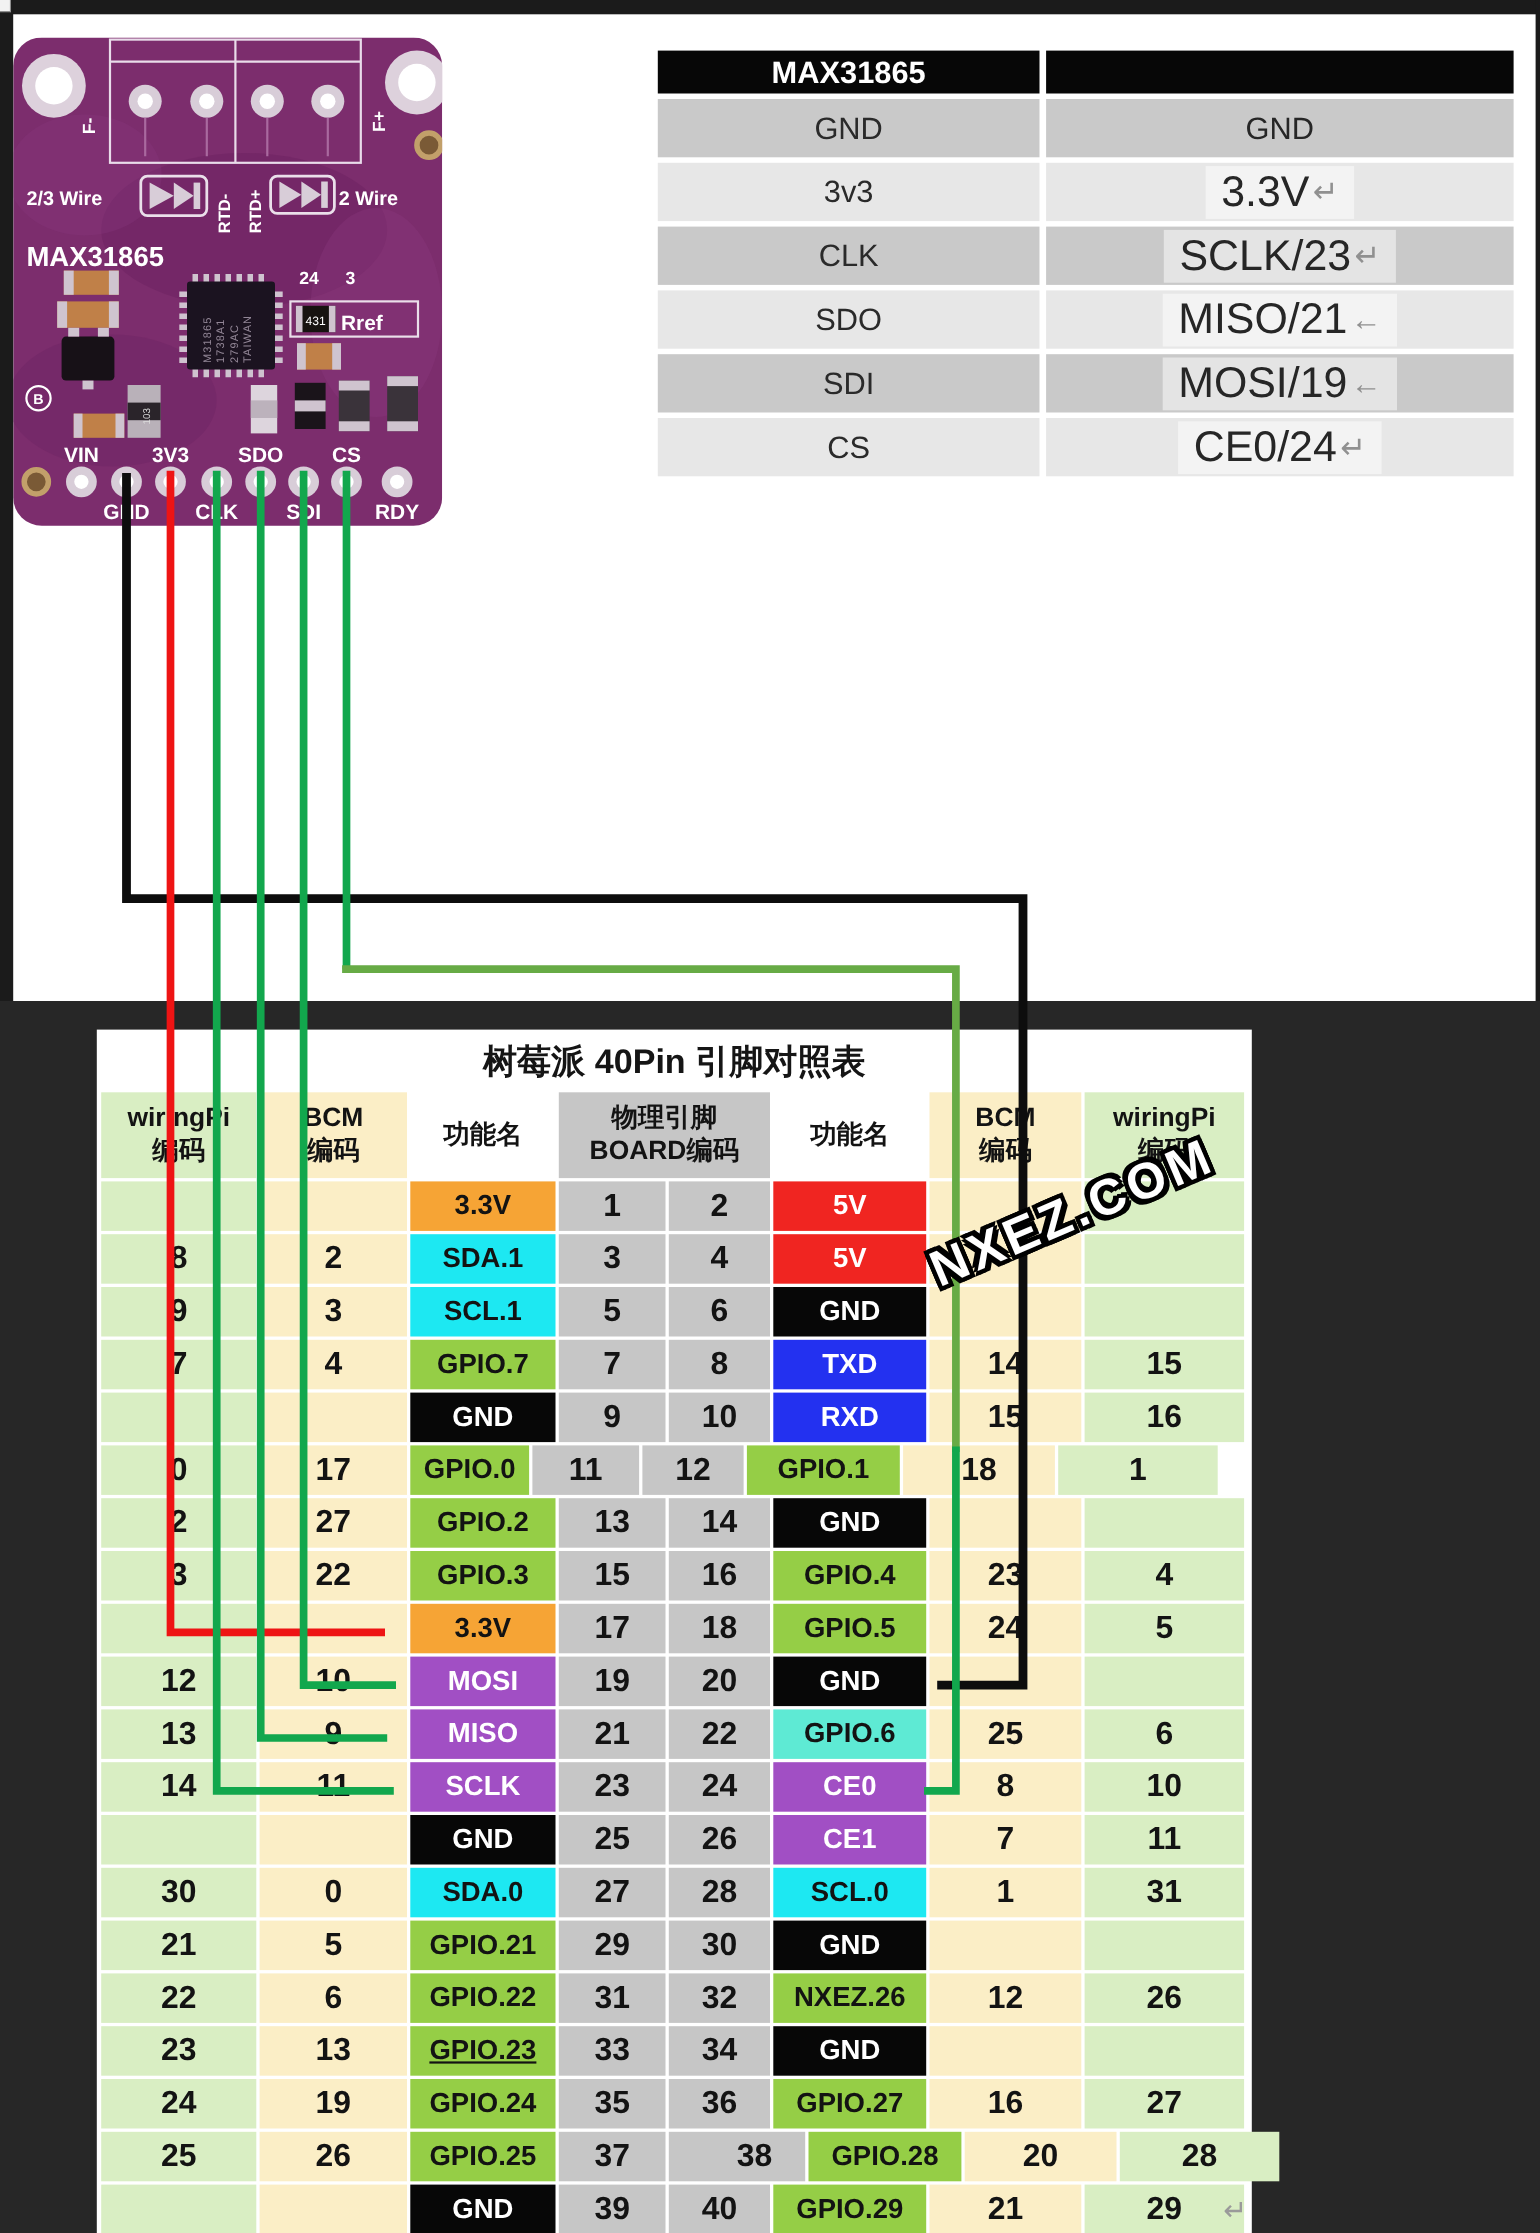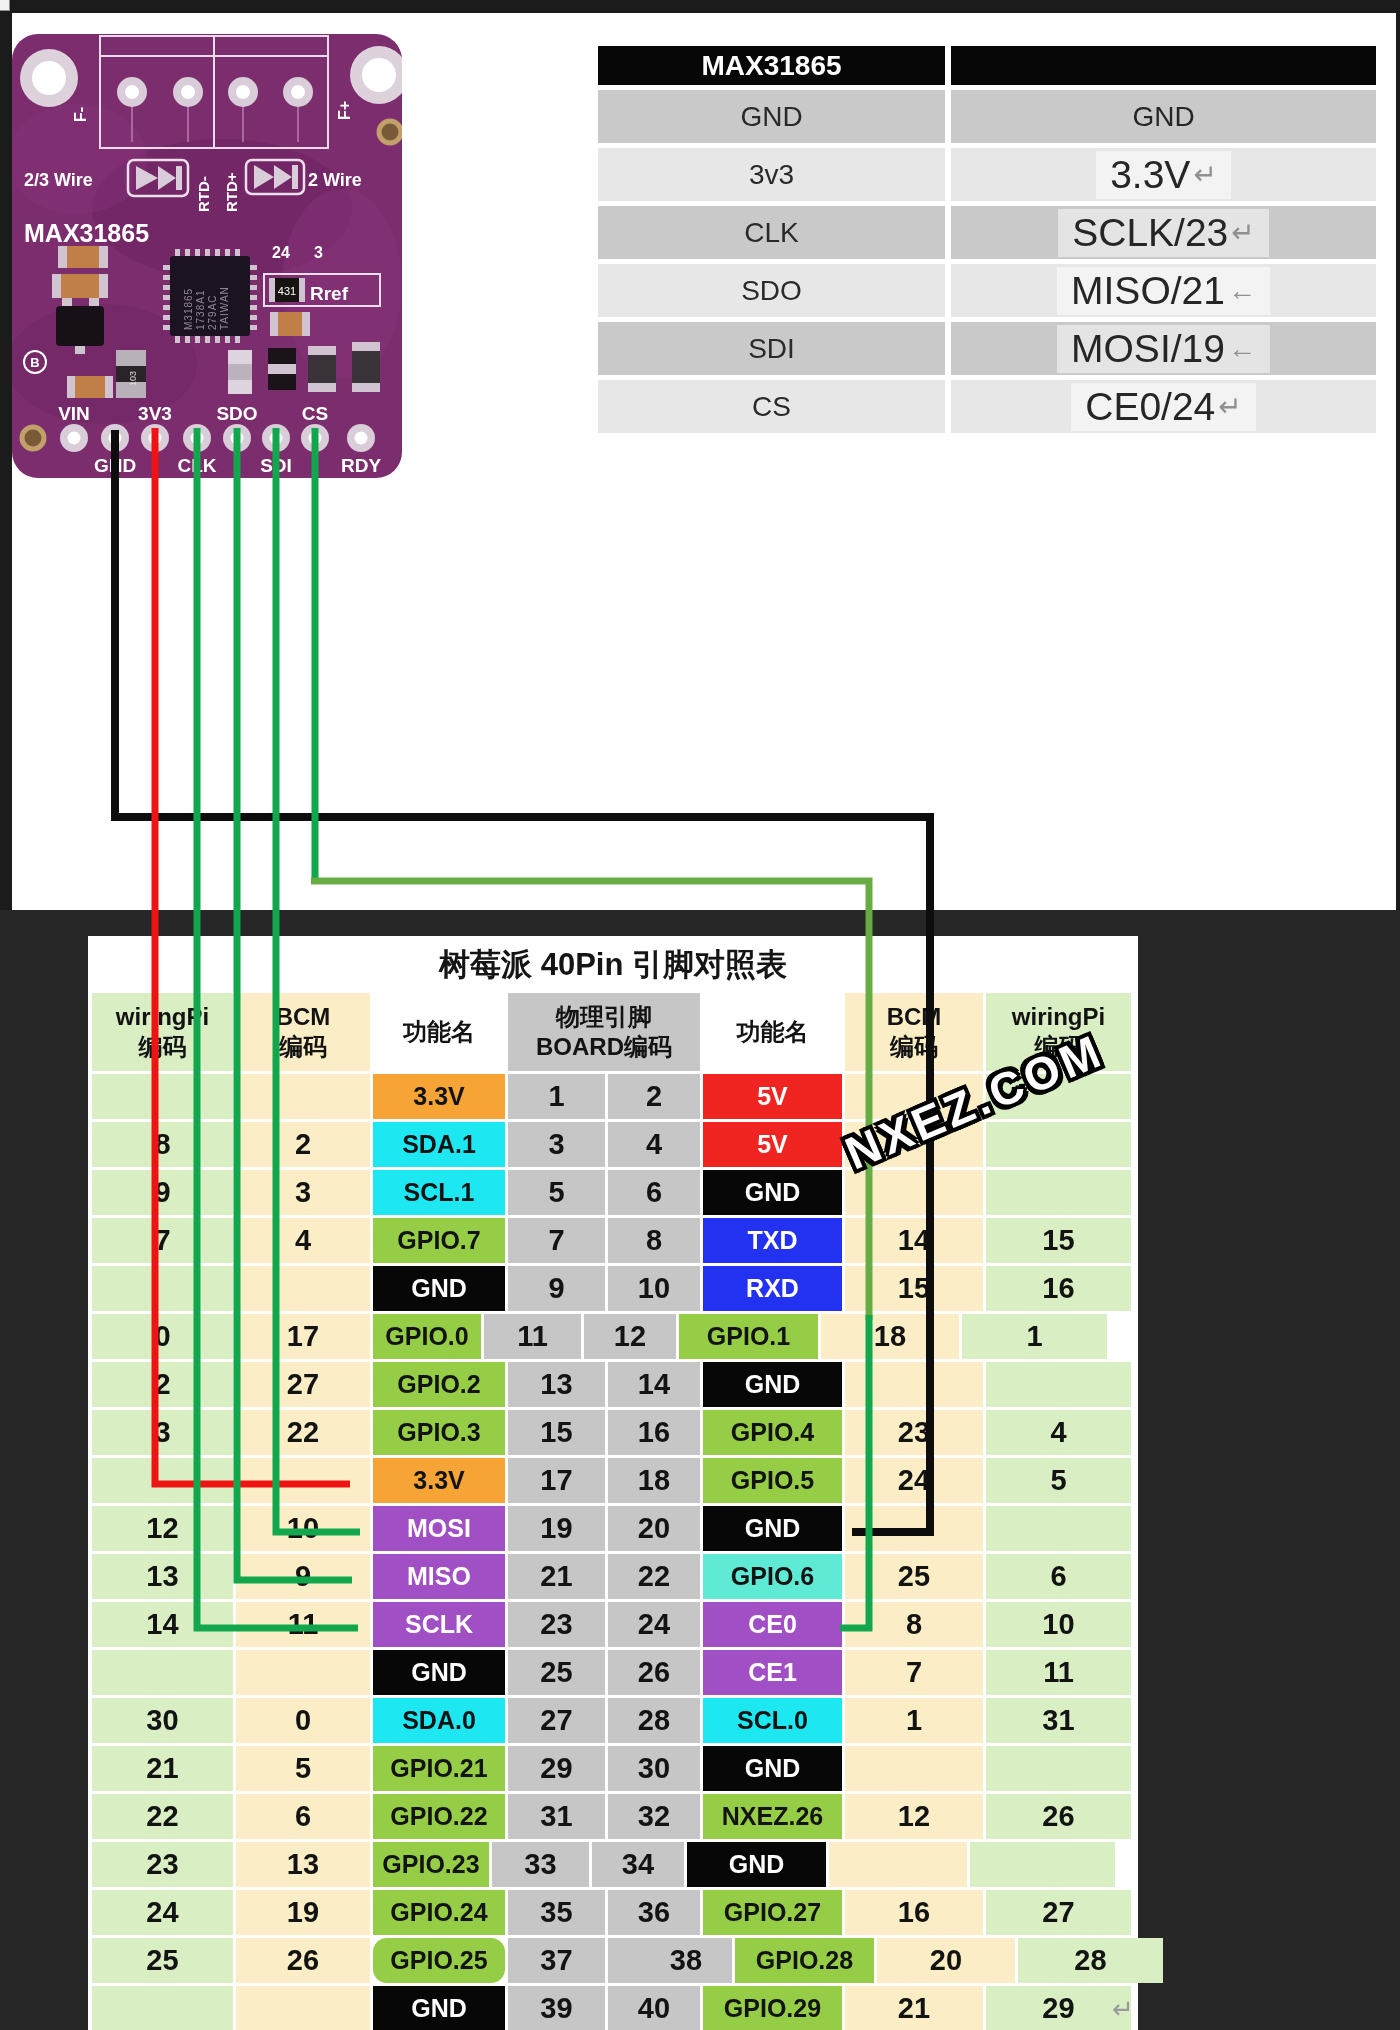--- a/index.html
+++ b/index.html
@@ -452,41 +452,41 @@
           <div class="pcell func" style="width: 132px; background: rgb(149, 206, 70); color: rgb(19, 19, 19);">GPIO.22</div>
           <div class="pcell pin" style="width: 97px;">31</div>
           <div class="pcell pin" style="width: 92px;">32</div>
           <div class="pcell func" style="width: 139px; background: rgb(149, 206, 70); color: rgb(19, 19, 19);">NXEZ.26</div>
           <div class="pcell num bg-yellow" style="width: 138px;">12</div>
           <div class="pcell num bg-green" style="width: 145px;">26</div>
         </div>
         <div class="prow">
           <div class="pcell num bg-green" style="width: 141px;">23</div>
           <div class="pcell num bg-yellow" style="width: 134px;">13</div>
-          <div class="pcell func" style="width: 116px; background: rgb(149, 206, 70); color: rgb(19, 19, 19);">GPIO.23</div>
+          <div class="pcell func" style="width: 132px; background: rgb(149, 206, 70); color: rgb(19, 19, 19); text-decoration: underline;">GPIO.23</div>
           <div class="pcell pin" style="width: 97px;">33</div>
           <div class="pcell pin" style="width: 92px;">34</div>
           <div class="pcell func" style="width: 139px; background: rgb(7, 7, 7); color: rgb(255, 255, 255);">GND</div>
           <div class="pcell num bg-yellow" style="width: 138px;"></div>
           <div class="pcell num bg-green" style="width: 145px;"></div>
         </div>
         <div class="prow">
           <div class="pcell num bg-green" style="width: 141px;">24</div>
           <div class="pcell num bg-yellow" style="width: 134px;">19</div>
           <div class="pcell func" style="width: 132px; background: rgb(149, 206, 70); color: rgb(19, 19, 19);">GPIO.24</div>
           <div class="pcell pin" style="width: 97px;">35</div>
           <div class="pcell pin" style="width: 92px;">36</div>
           <div class="pcell func" style="width: 139px; background: rgb(149, 206, 70); color: rgb(19, 19, 19);">GPIO.27</div>
           <div class="pcell num bg-yellow" style="width: 138px;">16</div>
           <div class="pcell num bg-green" style="width: 145px;">27</div>
         </div>
         <div class="prow">
           <div class="pcell num bg-green" style="width: 141px;">25</div>
           <div class="pcell num bg-yellow" style="width: 134px;">26</div>
-          <div class="pcell func" style="width: 132px; background: rgb(149, 206, 70); color: rgb(19, 19, 19); border-radius: 14px;">GPIO.25</div>
+          <div class="pcell func" style="width: 132px; background: rgb(149, 206, 70); color: rgb(19, 19, 19);">GPIO.25</div>
           <div class="pcell pin" style="width: 97px;">37</div>
           <div class="pcell pin" style="width: 92px; padding-left: 32px;">38</div>
           <div class="pcell func" style="width: 139px; background: rgb(149, 206, 70); color: rgb(19, 19, 19);">GPIO.28</div>
           <div class="pcell num bg-yellow" style="width: 138px;">20</div>
           <div class="pcell num bg-green" style="width: 145px;">28</div>
         </div>
         <div class="prow">
           <div class="pcell num bg-green" style="width: 141px;"></div>
           <div class="pcell num bg-yellow" style="width: 134px;"></div>
           <div class="pcell func" style="width: 132px; background: rgb(7, 7, 7); color: rgb(255, 255, 255);">GND</div>

